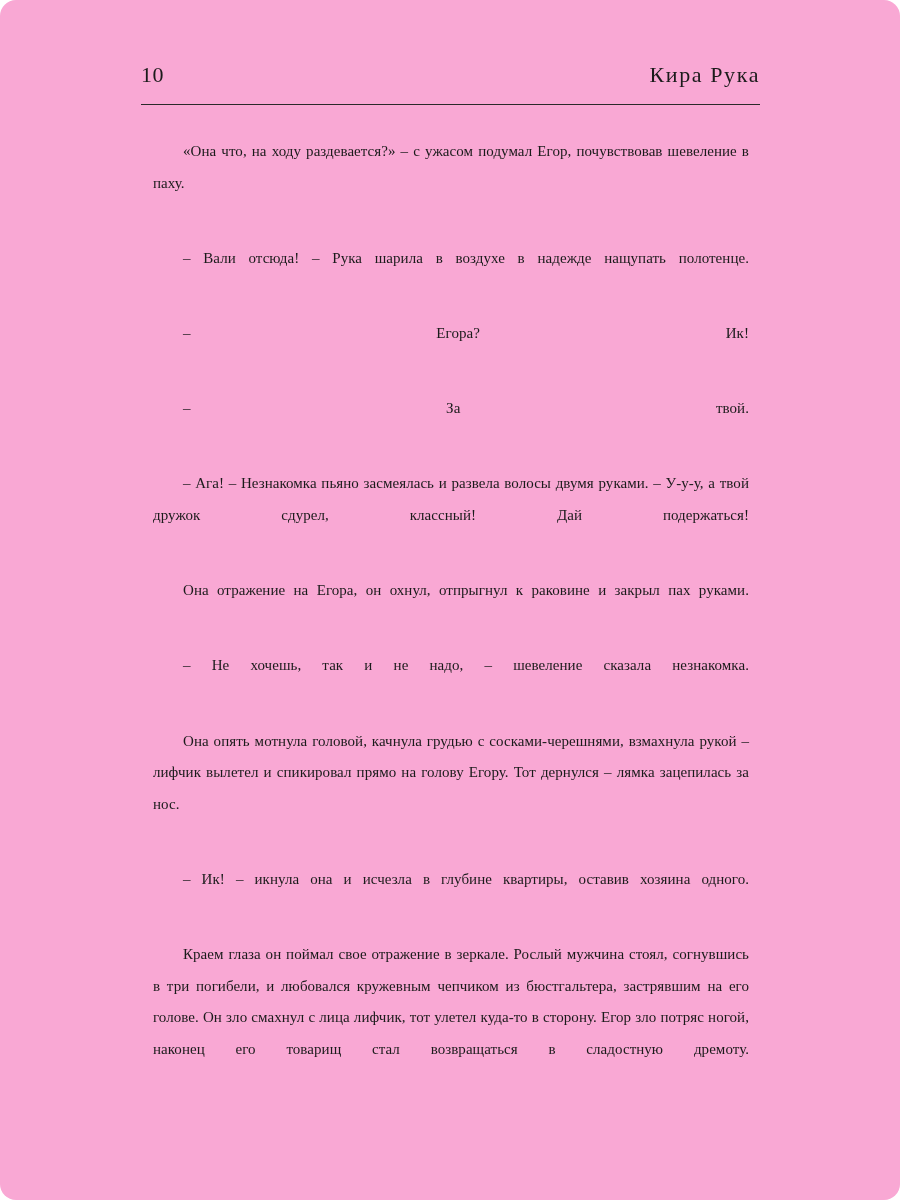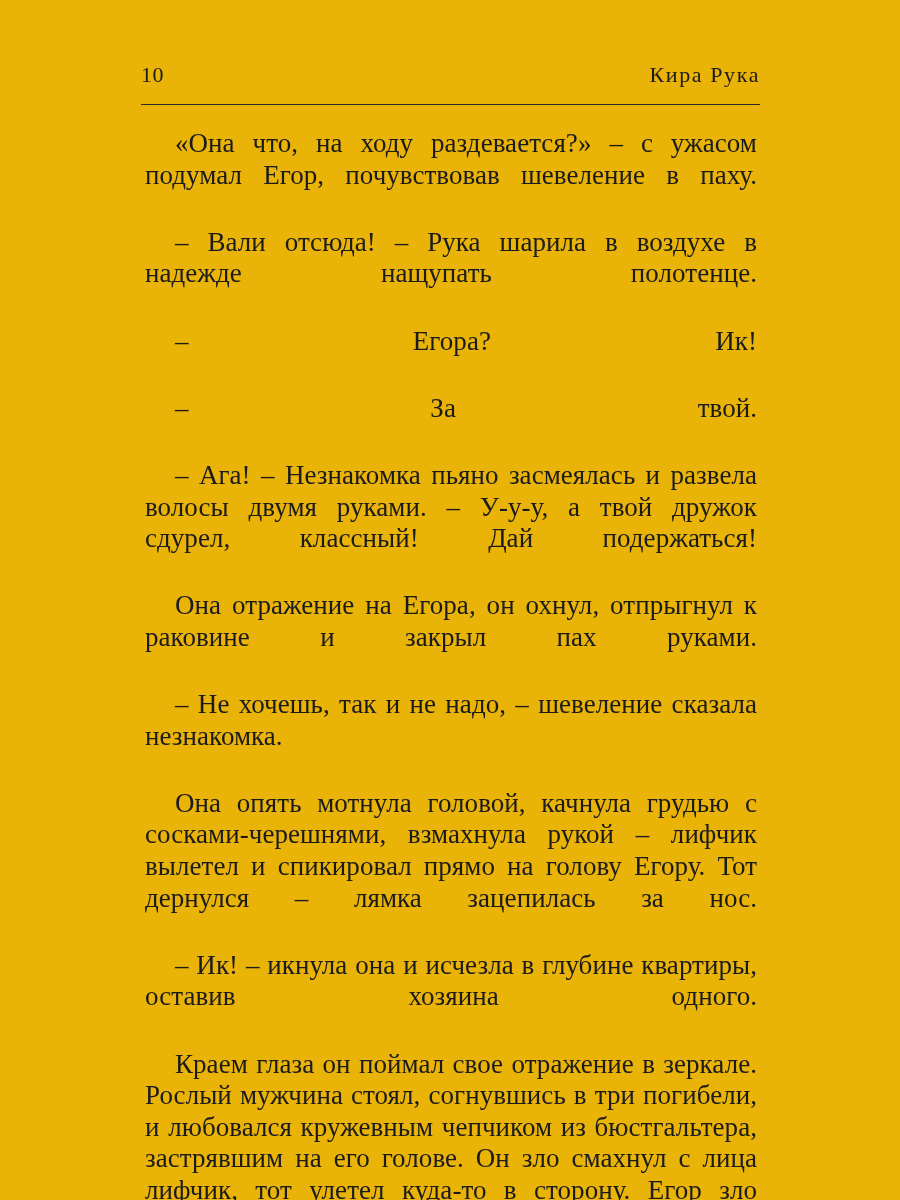--- a/index.html
+++ b/index.html
@@ -13,22 +13,23 @@
     background: #ffffff;
     font-family: "Liberation Serif", "DejaVu Serif", serif;
     color: #1b1b1b;
     overflow: hidden;
   }
 
   .page {
     position: relative;
     width: 900px;
     height: 1200px;
-    background: #eab308;
+    background: #f9a8d4;
     box-sizing: border-box;
+    border-radius: 16px;
   }
 
   
   .running-head {
     position: absolute;
     left: 141px;
     top: 62px;
     width: 619px;
     display: flex;
     align-items: baseline;
@@ -62,24 +63,24 @@
 
   
   .text-column {
     position: absolute;
     left: 141px;
     top: 124px;
     width: 620px;
   }
 
   .para {
-    margin: 4px;
+    margin: 12px;
     text-indent: 30px;
     text-align: justify;
-    font-size: 27px;
+    font-size: 15px;
     line-height: 31.6px;
     letter-spacing: 0.05px;
     word-spacing: 0.2px;
     hyphens: manual;
     -webkit-hyphens: manual;
   }
 
   
   .para::after {
     content: "";

